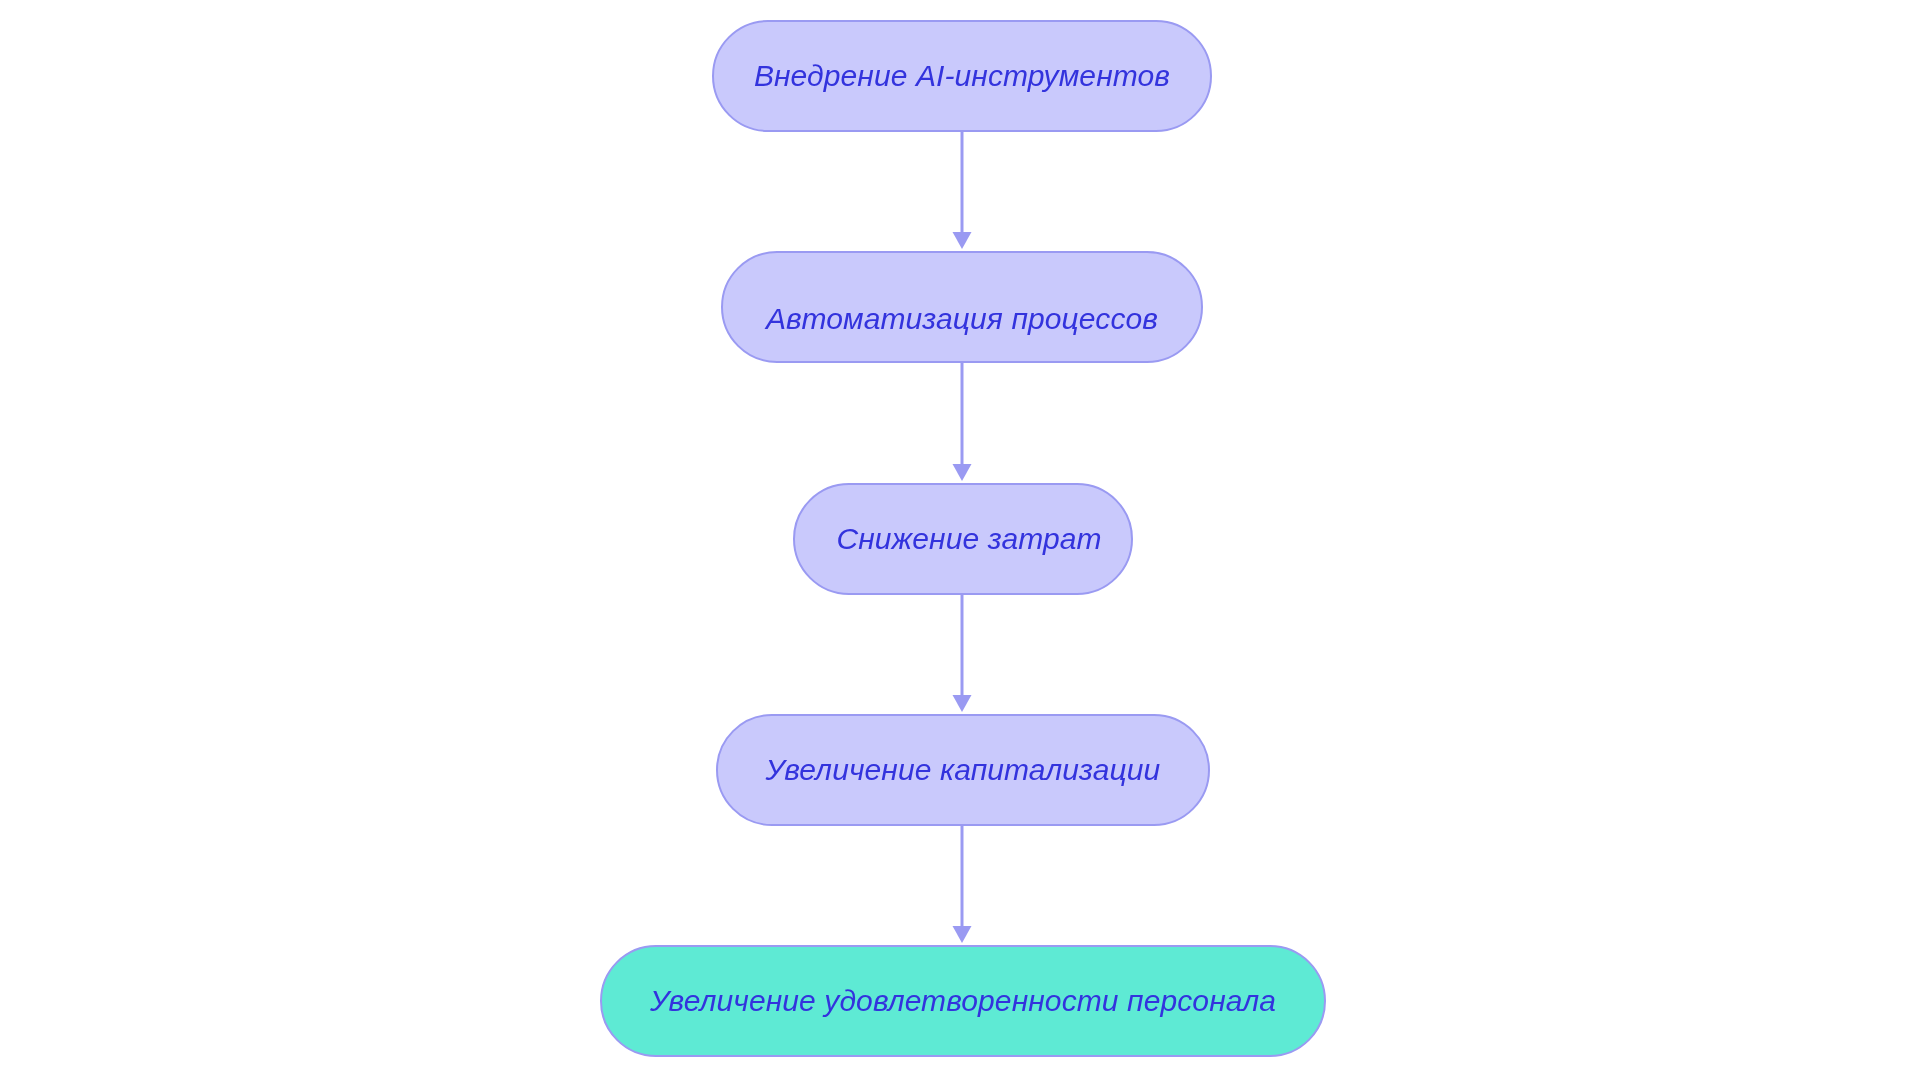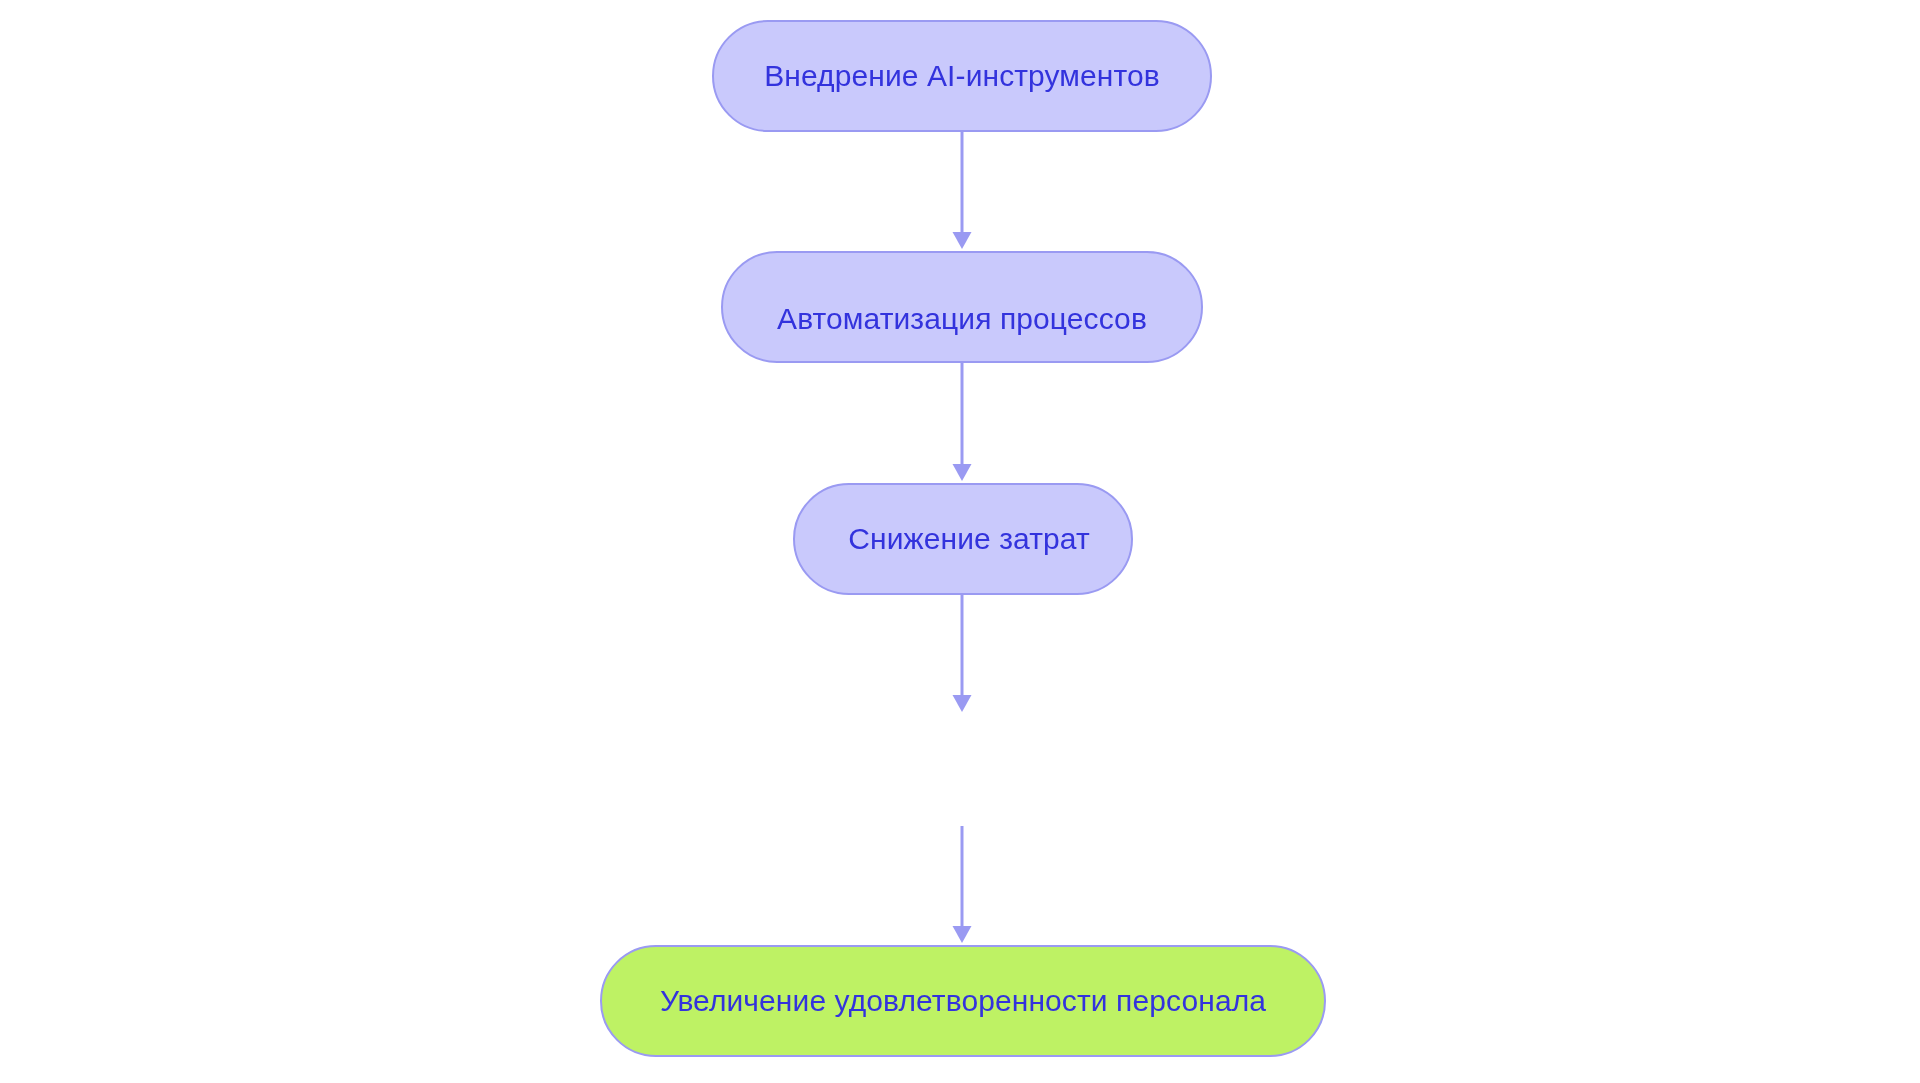--- a/index.html
+++ b/index.html
@@ -27,20 +27,21 @@
     width: 1920px;
     height: 1083px;
   }
   .node-group {
     position: absolute;
     left: 0;
     top: 0;
     width: 1920px;
     height: 1083px;
     pointer-events: none;
+    font-style: italic;
   }
   .flow-node {
     position: absolute;
     box-sizing: border-box;
     display: flex;
     align-items: center;
     justify-content: center;
     pointer-events: auto;
     border-style: solid;
     border-width: 2px;
@@ -82,18 +83,21 @@
   <div class="node-group" id="node-layer">
       <div class="flow-node" style="left: 712px; top: 20px; width: 500px; height: 112px; background: rgb(201, 201, 252); border-color: rgb(154, 154, 242);">
         <span class="flow-node-label" style="color: rgb(51, 51, 221); font-size: 30px;">Внедрение AI-инструментов</span>
       </div>
       <div class="flow-node" style="left: 721px; top: 251px; width: 482px; height: 112px; background: rgb(201, 201, 252); border-color: rgb(154, 154, 242);">
         <span class="flow-node-label" style="color: rgb(51, 51, 221); font-size: 30px; margin-top: 24px;">Автоматизация процессов</span>
       </div>
       <div class="flow-node" style="left: 793px; top: 483px; width: 340px; height: 112px; background: rgb(201, 201, 252); border-color: rgb(154, 154, 242);">
         <span class="flow-node-label" style="color: rgb(51, 51, 221); font-size: 30px; margin-left: 12px;">Снижение затрат</span>
       </div>
-      <div class="flow-node" style="left: 600px; top: 945px; width: 726px; height: 112px; background: #bef264; border-color: rgb(154, 154, 242);">
+      <div class="flow-node" style="left: 716px; top: 714px; width: 494px; height: 112px; background: rgb(201, 201, 252); border-color: rgb(154, 154, 242);">
+        <span class="flow-node-label" style="color: rgb(51, 51, 221); font-size: 30px;">Увеличение капитализации</span>
+      </div>
+      <div class="flow-node" style="left: 600px; top: 945px; width: 726px; height: 112px; background: #5eead4; border-color: rgb(154, 154, 242);">
         <span class="flow-node-label" style="color: rgb(51, 51, 221); font-size: 30px;">Увеличение удовлетворенности персонала</span>
       </div>
     </div>
 
 </div>
 
 </body></html>

